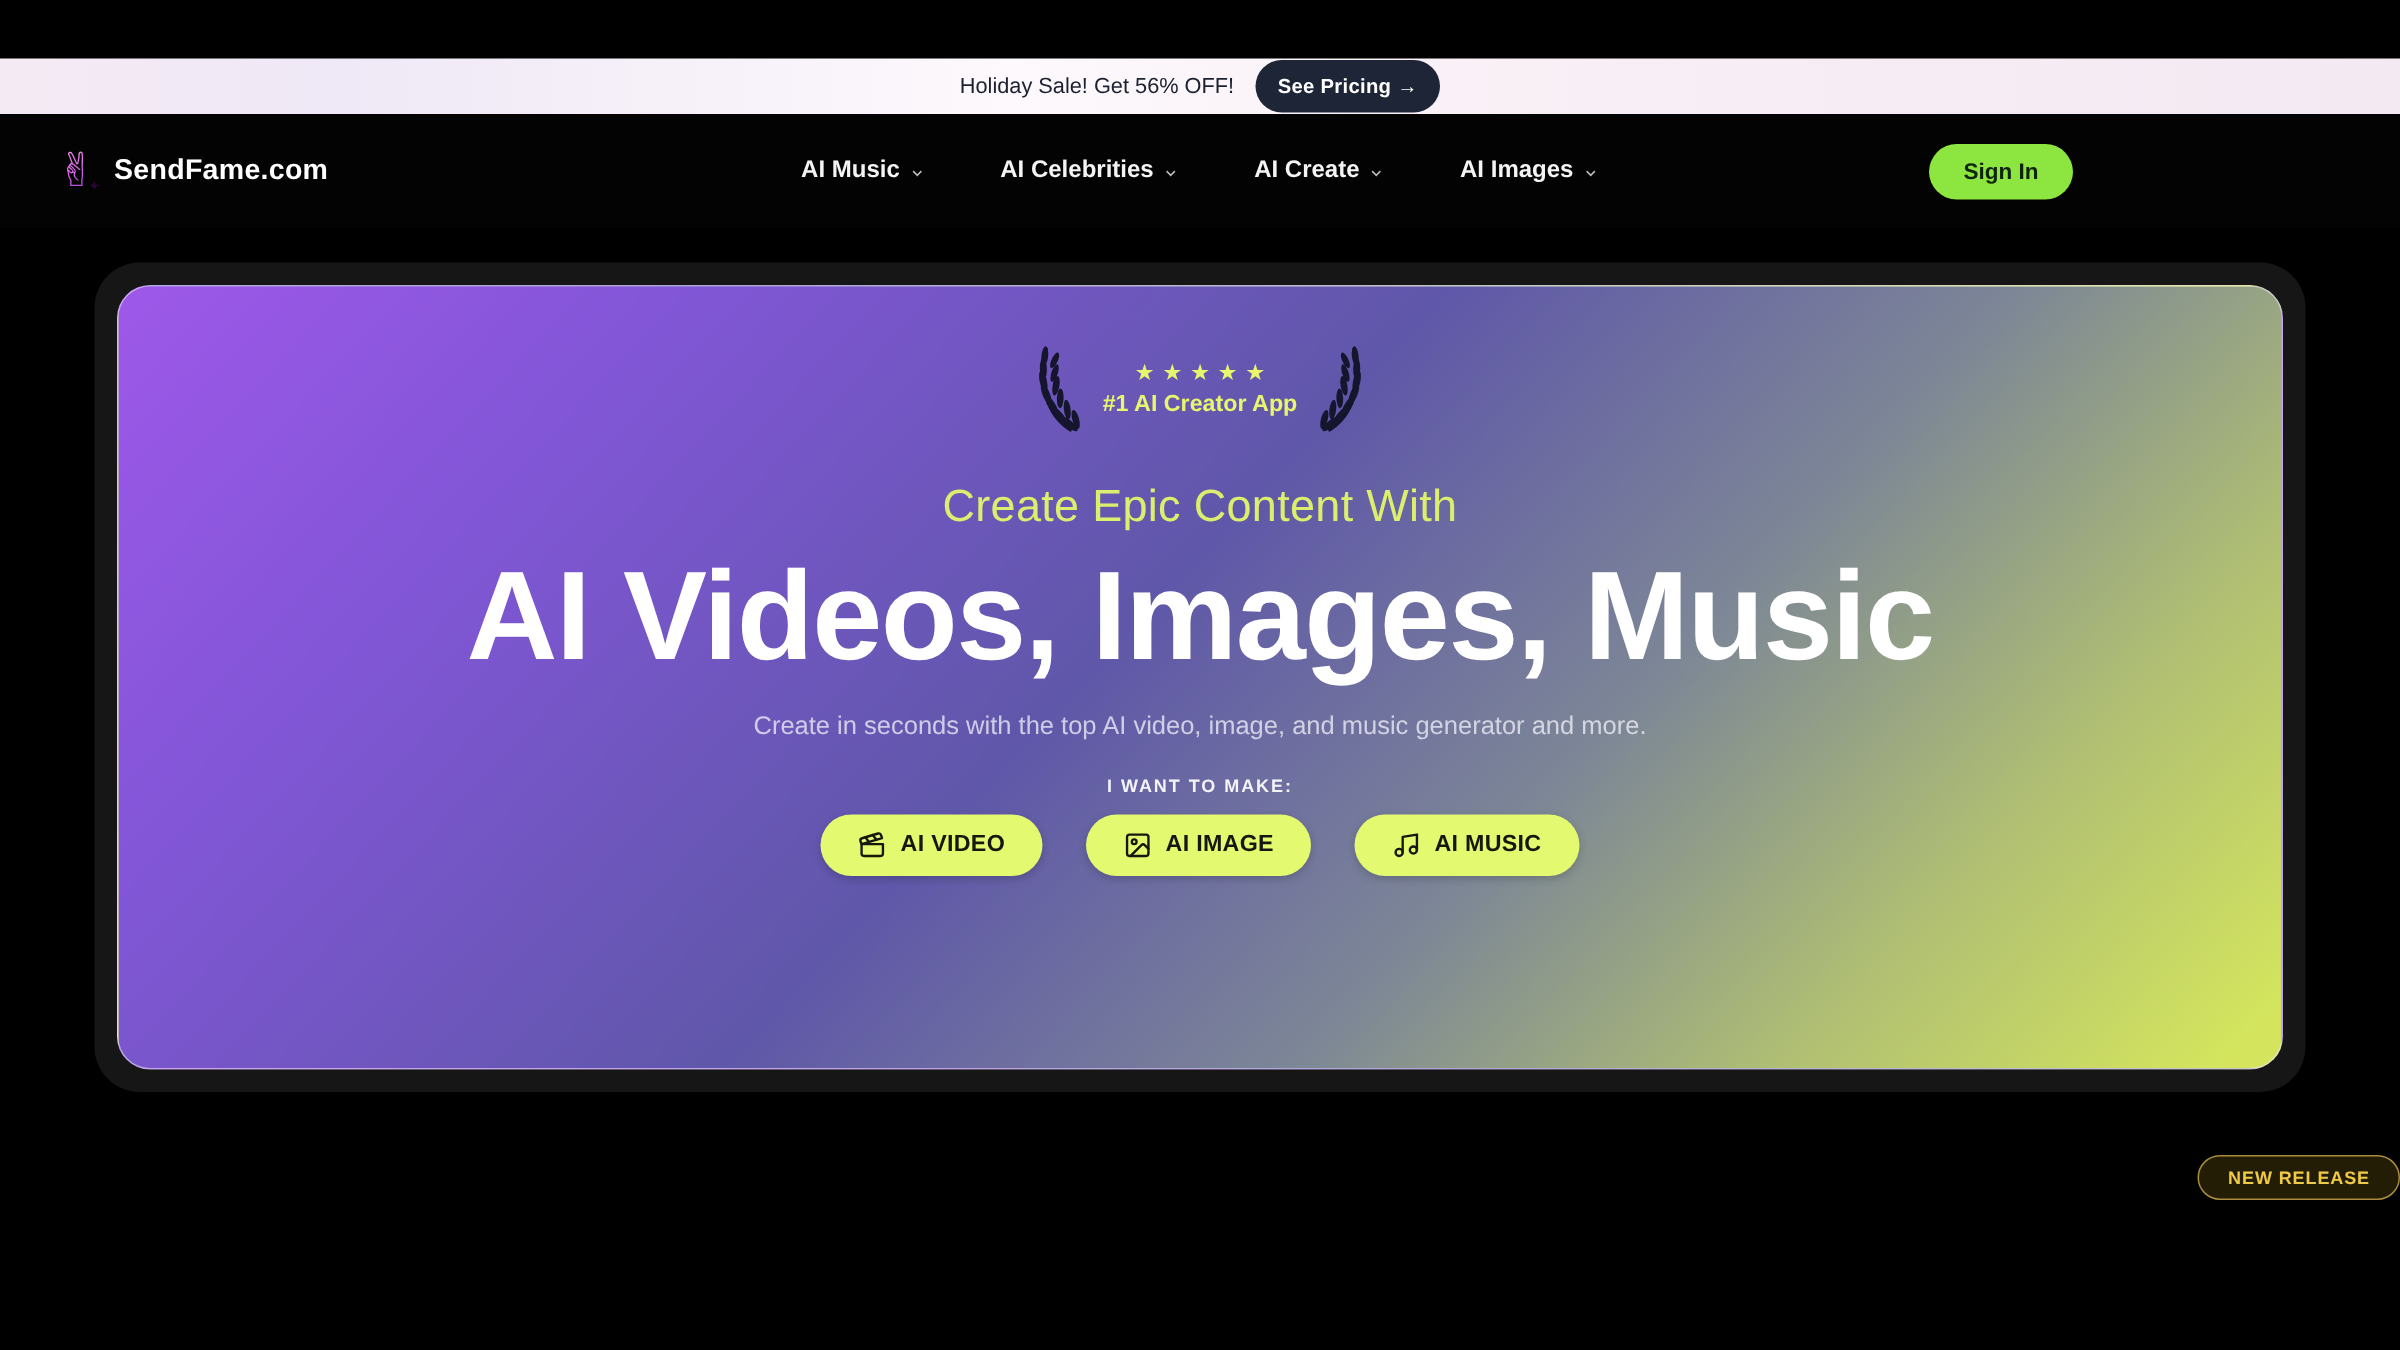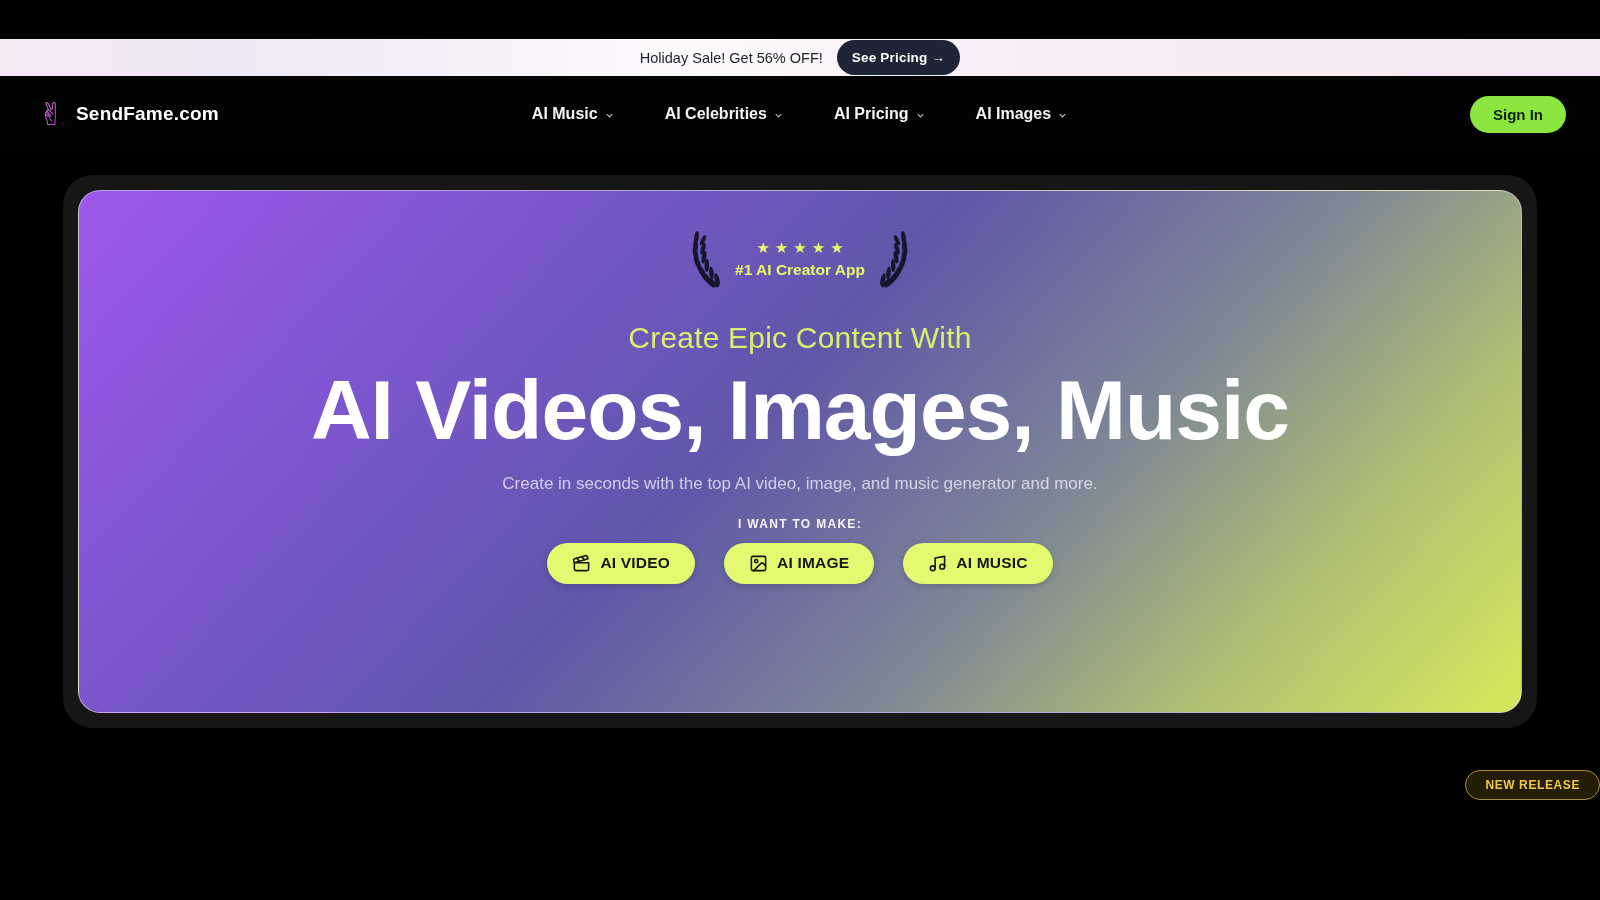--- a/index.html
+++ b/index.html
@@ -21,21 +21,21 @@
   .logo-hand{ position:relative; width:34px; height:40px; display:flex; align-items:center; justify-content:center; }
   .logo-hand .hand{ font-size:31px; font-weight:700;
     background:linear-gradient(160deg,#f795ea 10%,#d45ce6 55%,#8f3bdc 100%);
     -webkit-background-clip:text; background-clip:text; color:transparent; }
   .logo-hand .sparkle{ position:absolute; right:1px; bottom:4px; font-size:10px; color:#26072e; }
   .brand-name{ color:#fff; font-weight:700; font-size:19px; letter-spacing:.2px; }
   .nav{ flex:1; display:flex; justify-content:center; gap:50px; }
   .nav-item{ display:flex; align-items:center; gap:6px; color:#f4f4f4; font-weight:700;
     font-size:16px; cursor:pointer; }
   .chev{ width:11px; height:11px; stroke:#b9b9b9; stroke-width:2.4; fill:none; margin-top:2px; }
-  .signin-wrap{ width:280px; display:flex; justify-content:flex-end; }
+  .signin-wrap{ width:280px; display:flex; justify-content:flex-start; }
   .signin-btn{ background:#8de63f; color:#0e2310; font-weight:700; font-size:15px;
     border:none; border-radius:999px; padding:10px 23px; cursor:pointer; font-family:inherit; }
 
   
   .hero-frame{ width:1474px; margin:23px auto 0; background:#161616; border-radius:30px; padding:15px; }
   .hero-card{ height:523px; border-radius:22px; border:1px solid rgba(240,230,255,.55);
     background:linear-gradient(133deg,#9e58e9 0%,#8156d6 20%,#5f57a9 46%,#7d8796 66%,#aebd74 82%,#d4e55d 98%);
     display:flex; flex-direction:column; align-items:center; text-align:center; padding-top:38px; }
 
   .award-badge{ display:flex; align-items:center; gap:10px; }
@@ -88,21 +88,21 @@
           <polyline points="6 9 12 15 18 9"></polyline>
         </svg>
     </div>
     <div class="nav-item">
       <span>AI Celebrities</span>
       <svg class="chev" viewBox="0 0 24 24">
           <polyline points="6 9 12 15 18 9"></polyline>
         </svg>
     </div>
     <div class="nav-item">
-      <span>AI Pricing</span>
+      <span>AI Create</span>
       <svg class="chev" viewBox="0 0 24 24">
           <polyline points="6 9 12 15 18 9"></polyline>
         </svg>
     </div>
     <div class="nav-item">
       <span>AI Images</span>
       <svg class="chev" viewBox="0 0 24 24">
           <polyline points="6 9 12 15 18 9"></polyline>
         </svg>
     </div>

